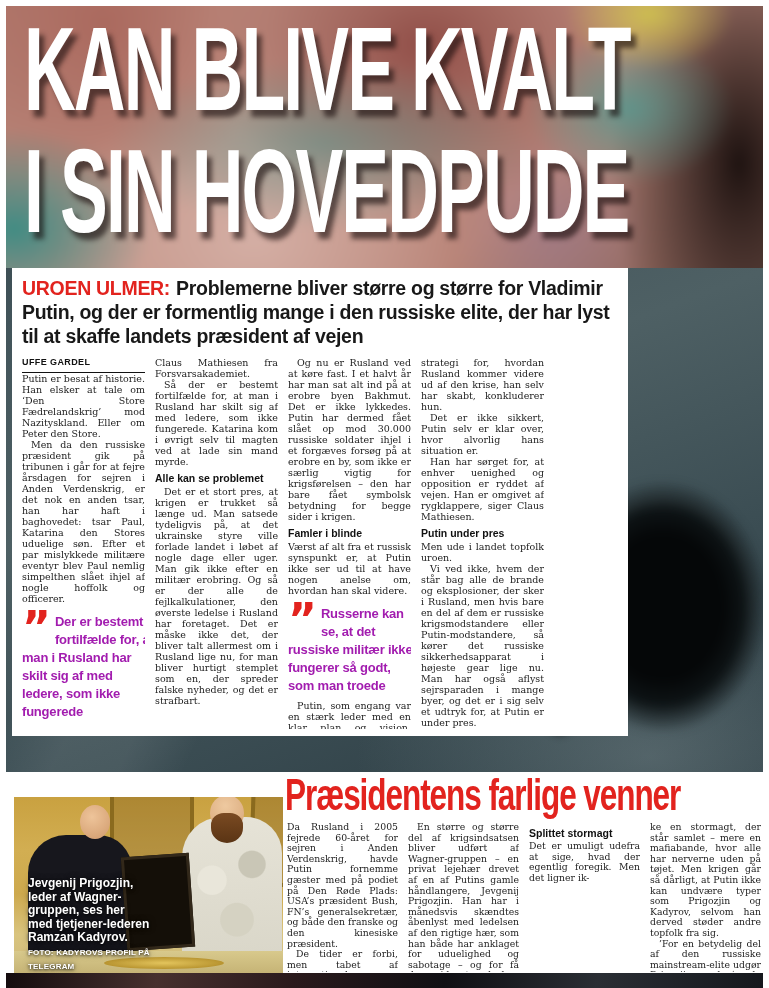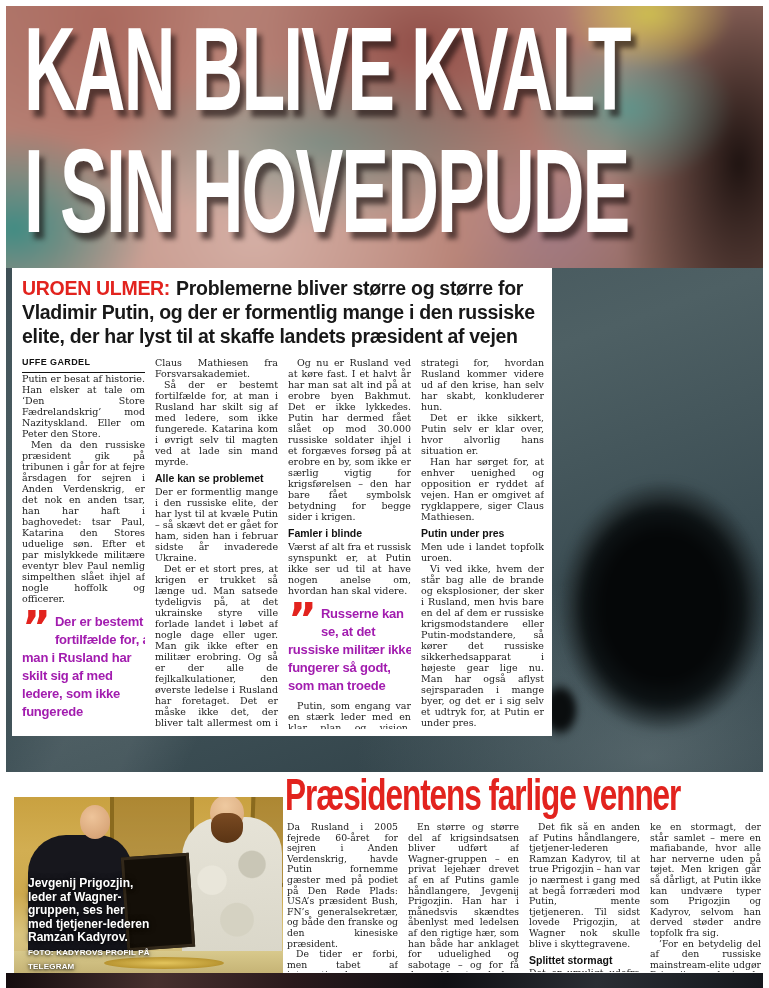--- a/index.html
+++ b/index.html
@@ -38,21 +38,21 @@
 
   
   .headline { position:absolute; left:18px; top:4px; margin:0; z-index:3; }
   .hl-line { display:block; white-space:nowrap; font-weight:700; color:#ffffff;
              font-size:112px; line-height:1; letter-spacing:-3px;
              transform:scale(0.64,1.06); transform-origin:0 0;
              text-shadow:8px 7px 7px rgba(24,12,12,0.60); }
   .hl-line2 { margin-top:10px; }
 
   
-  .panel { position:absolute; left:12px; top:268px; width:540px; height:468px; background:#ffffff;
+  .panel { position:absolute; left:12px; top:268px; width:616px; height:468px; background:#ffffff;
            padding:9px 8px 0 10px; box-sizing:border-box; overflow:hidden; z-index:4; }
   .standfirst { margin:0 0 9px 0; font-size:19.5px; line-height:1.22; font-weight:700;
                 color:#181818; letter-spacing:-0.3px; }
   .kicker { color:#e2231e; margin-right:6px; }
 
   .cols { display:flex; gap:10px; }
   .col  { width:123px; flex:0 0 123px; height:372px; overflow:hidden; }
 
   .byline { font-size:9px; font-weight:700; letter-spacing:0.4px; color:#111;
             border-bottom:1.5px solid #111; padding-bottom:5px; }
@@ -147,21 +147,20 @@
           <span class="qmark">”</span>
           <span class="qtext">Der er bestemt fortilfælde for, at man i Rusland har skilt sig af med ledere, som ikke fungerede</span>
         </div>
 
       </div>
 
       <div class="col">
         <p class="bp">Claus Mathiesen fra Forsvarsakademiet.</p>
         <p class="bp ind">Så der er bestemt fortilfælde for, at man i Rusland har skilt sig af med ledere, som ikke fungerede. Katarina kom i øvrigt selv til magten ved at lade sin mand myrde.</p>
         <h3 class="subhead">Alle kan se problemet</h3>
-        <p class="bp">Der er formentlig mange i den russiske elite, der har lyst til at kvæle Putin – så skævt det er gået for ham, siden han i februar sidste år invaderede Ukraine.</p>
         <p class="bp ind">Det er et stort pres, at krigen er trukket så længe ud. Man satsede tydeligvis på, at det ukrainske styre ville forlade landet i løbet af nogle dage eller uger. Man gik ikke efter en militær erobring. Og så er der alle de fejlkalkulationer, den øverste ledelse i Rusland har foretaget. Det er måske ikke det, der bliver talt allermest om i Rusland lige nu, for man bliver hurtigt stemplet som en, der spreder falske nyheder, og det er strafbart.</p>
 
       </div>
 
       <div class="col">
         <p class="bp ind">Og nu er Rusland ved at køre fast. I et halvt år har man sat alt ind på at erobre byen Bakhmut. Det er ikke lykkedes. Putin har dermed fået slået op mod 30.000 russiske soldater ihjel i et forgæves forsøg på at erobre en by, som ikke er særlig vigtig for krigsførelsen – den har bare fået symbolsk betydning for begge sider i krigen.</p>
         <h3 class="subhead">Famler i blinde</h3>
         <p class="bp">Værst af alt fra et russisk synspunkt er, at Putin ikke ser ud til at have nogen anelse om, hvordan han skal videre.</p>
         <div class="pullquote">
           <span class="qmark">”</span>
@@ -208,21 +207,20 @@
       <h2 class="b-head"><span class="bh-inner">Præsidentens farlige venner</span></h2>
       <div class="bcols">
         <div class="bcol">
           <p class="bp">Da Rusland i 2005 fejrede 60-året for sejren i Anden Verdenskrig, havde Putin fornemme gæster med på podiet på Den Røde Plads: USA’s præsident Bush, FN’s generalsekretær, og både den franske og den kinesiske præsident.</p>
           <p class="bp ind">De tider er forbi, men tabet af internationale venner er ikke det værste for Putin. Det er, at han heller ikke kan stole på sine egne folk.</p>
         </div>
         <div class="bcol">
           <p class="bp ind">En større og større del af krigsindsatsen bliver udført af Wagner-gruppen – en privat lejehær drevet af en af Putins gamle håndlangere, Jevgenij Prigozjin. Han har i månedsvis skændtes åbenlyst med ledelsen af den rigtige hær, som han både har anklaget for uduelighed og sabotage – og for få dage siden truede han simpelthen med at trække sine tropper ud.</p>
         </div>
         <div class="bcol">
-          <p class="bp ind">Det fik så en anden af Putins håndlangere, tjetjener-lederen Ramzan Kadyrov, til at true Prigozjin – han var jo nærmest i gang med at begå forræderi mod Putin, mente tjetjeneren. Til sidst lovede Prigozjin, at Wagner nok skulle blive i skyttegravene.</p>
           <h3 class="subhead">Splittet stormagt</h3>
           <p class="bp">Det er umuligt udefra at sige, hvad der egentlig foregik. Men det ligner ik-</p>
         </div>
         <div class="bcol">
           <p class="bp">ke en stormagt, der står samlet – mere en mafiabande, hvor alle har nerverne uden på tøjet. Men krigen går så dårligt, at Putin ikke kan undvære typer som Prigozjin og Kadyrov, selvom han derved støder andre topfolk fra sig.</p>
           <p class="bp ind">’For en betydelig del af den russiske mainstream-elite udgør Prigozjin og de ‘vrede patrioter’, som man kalder dem i Kreml, en regulær</p>
         </div>
       </div>
     </div>
 

